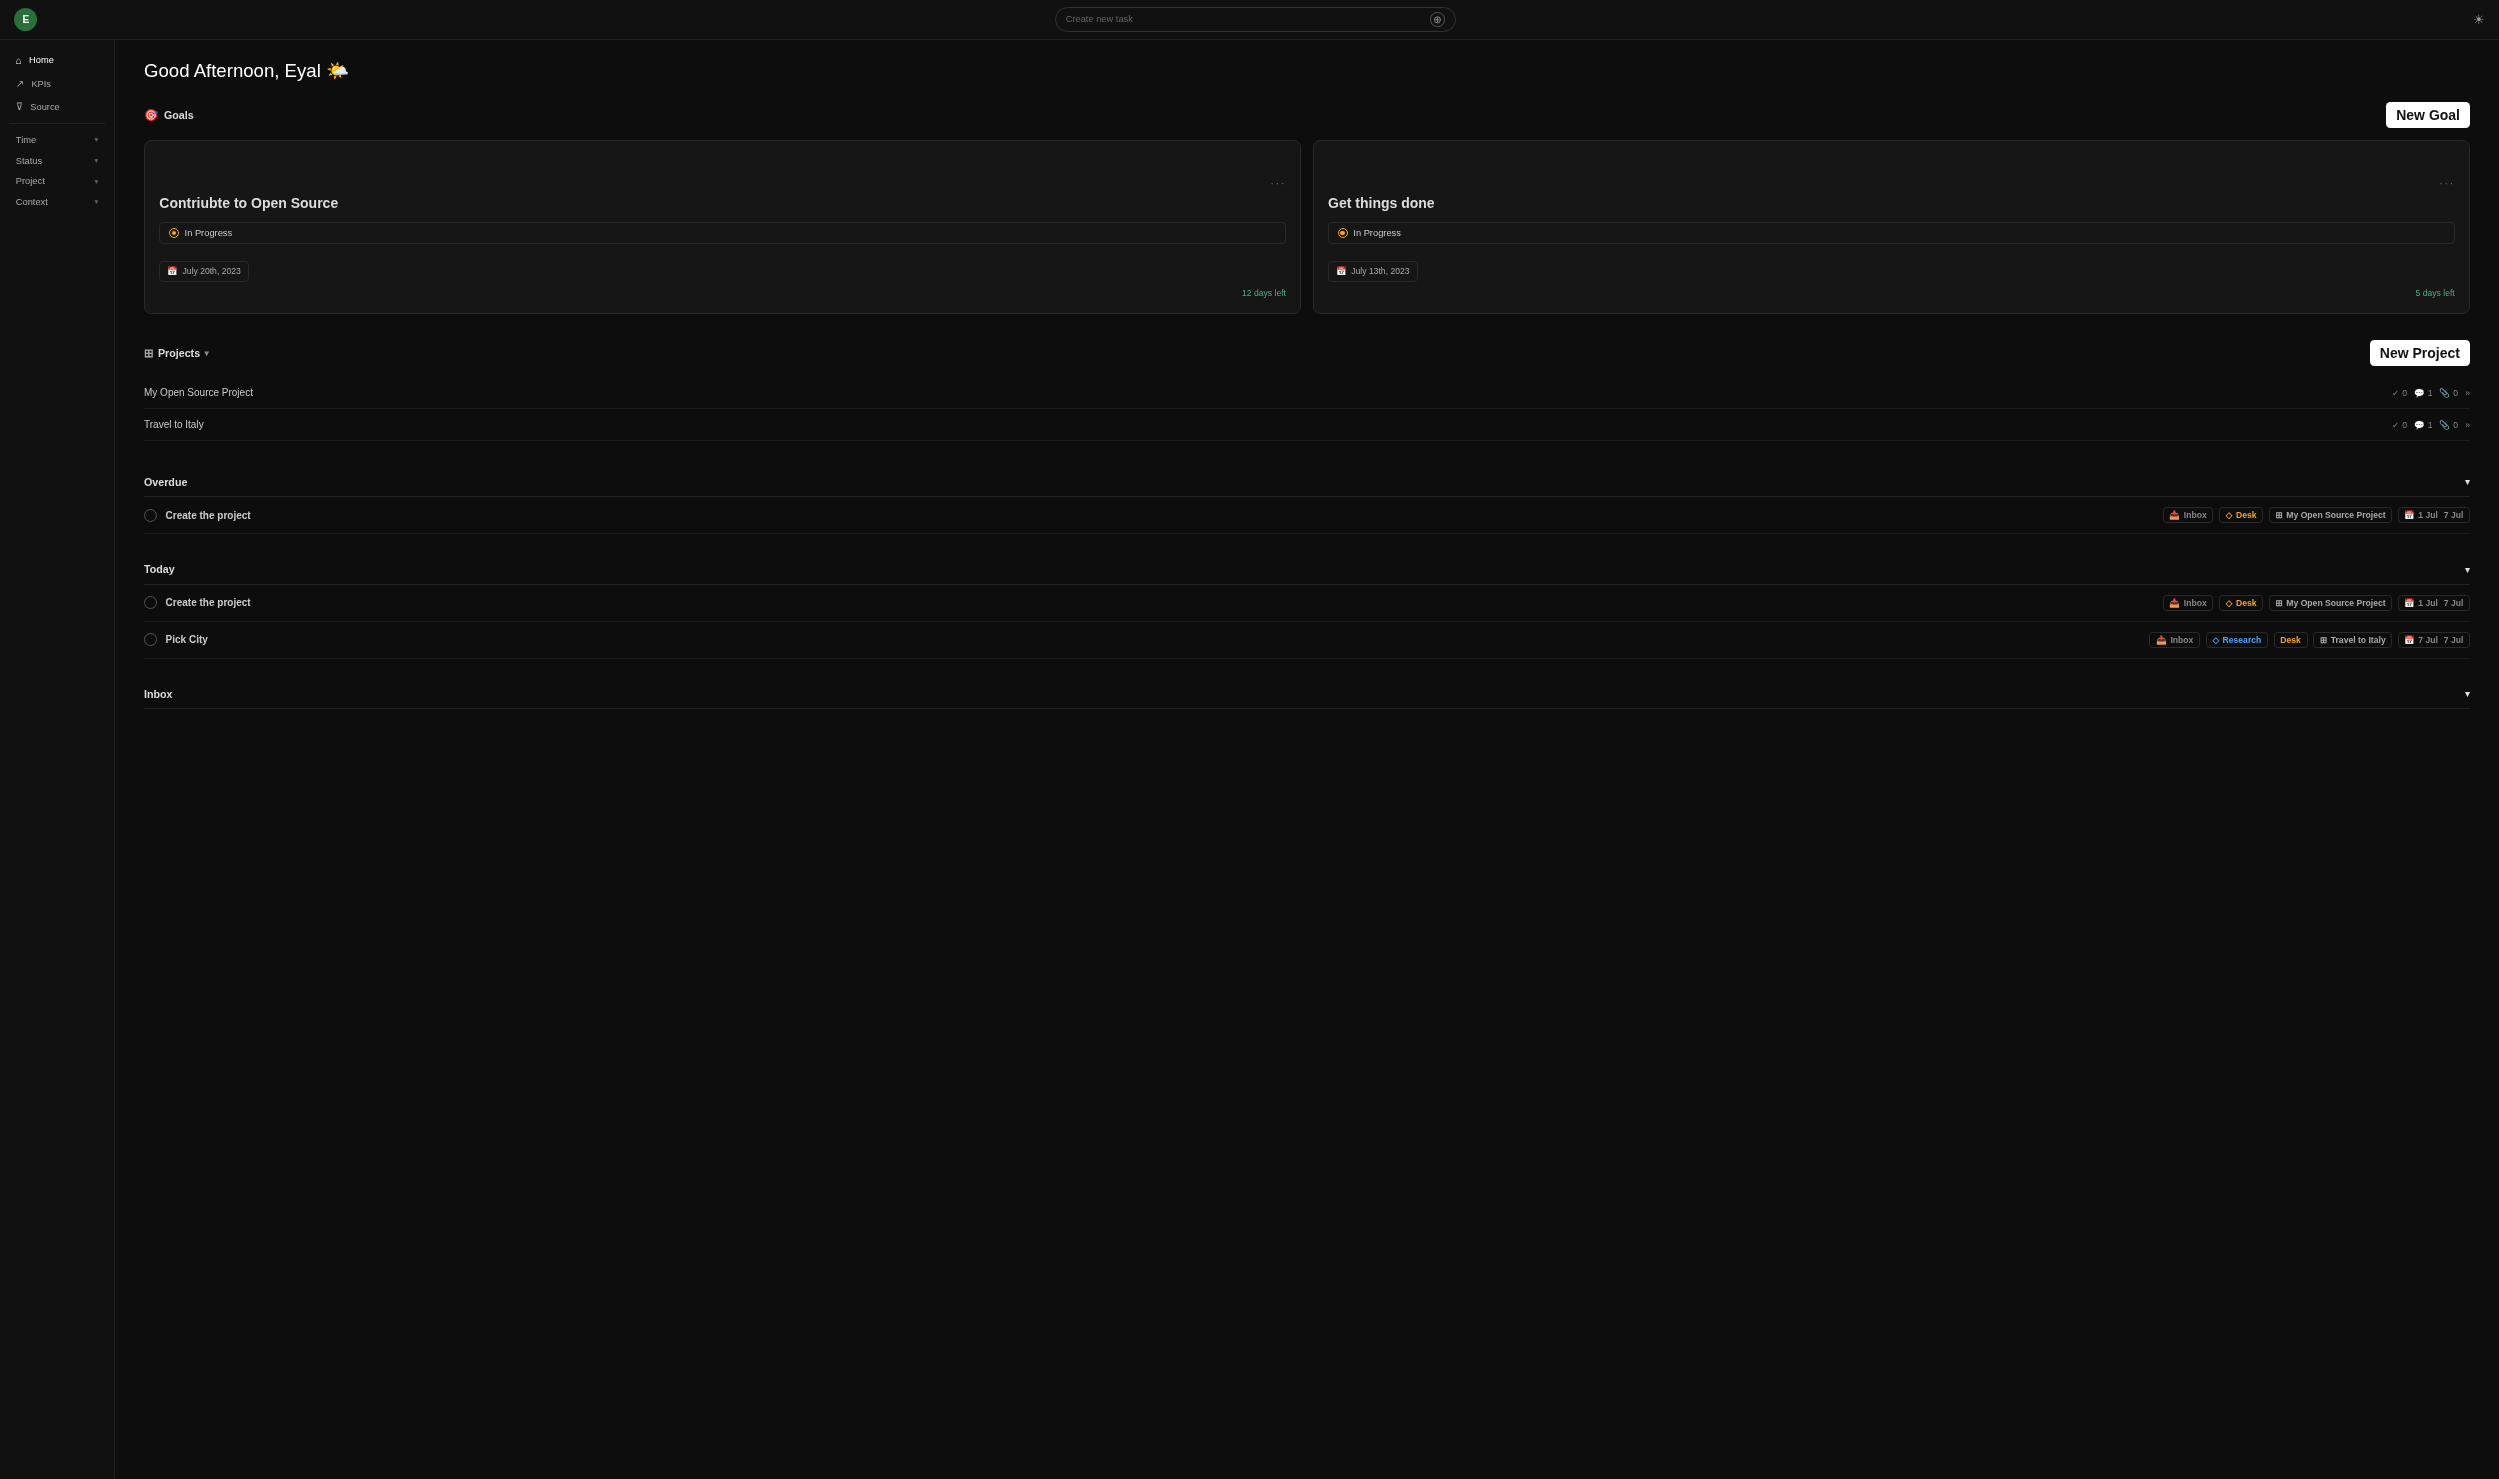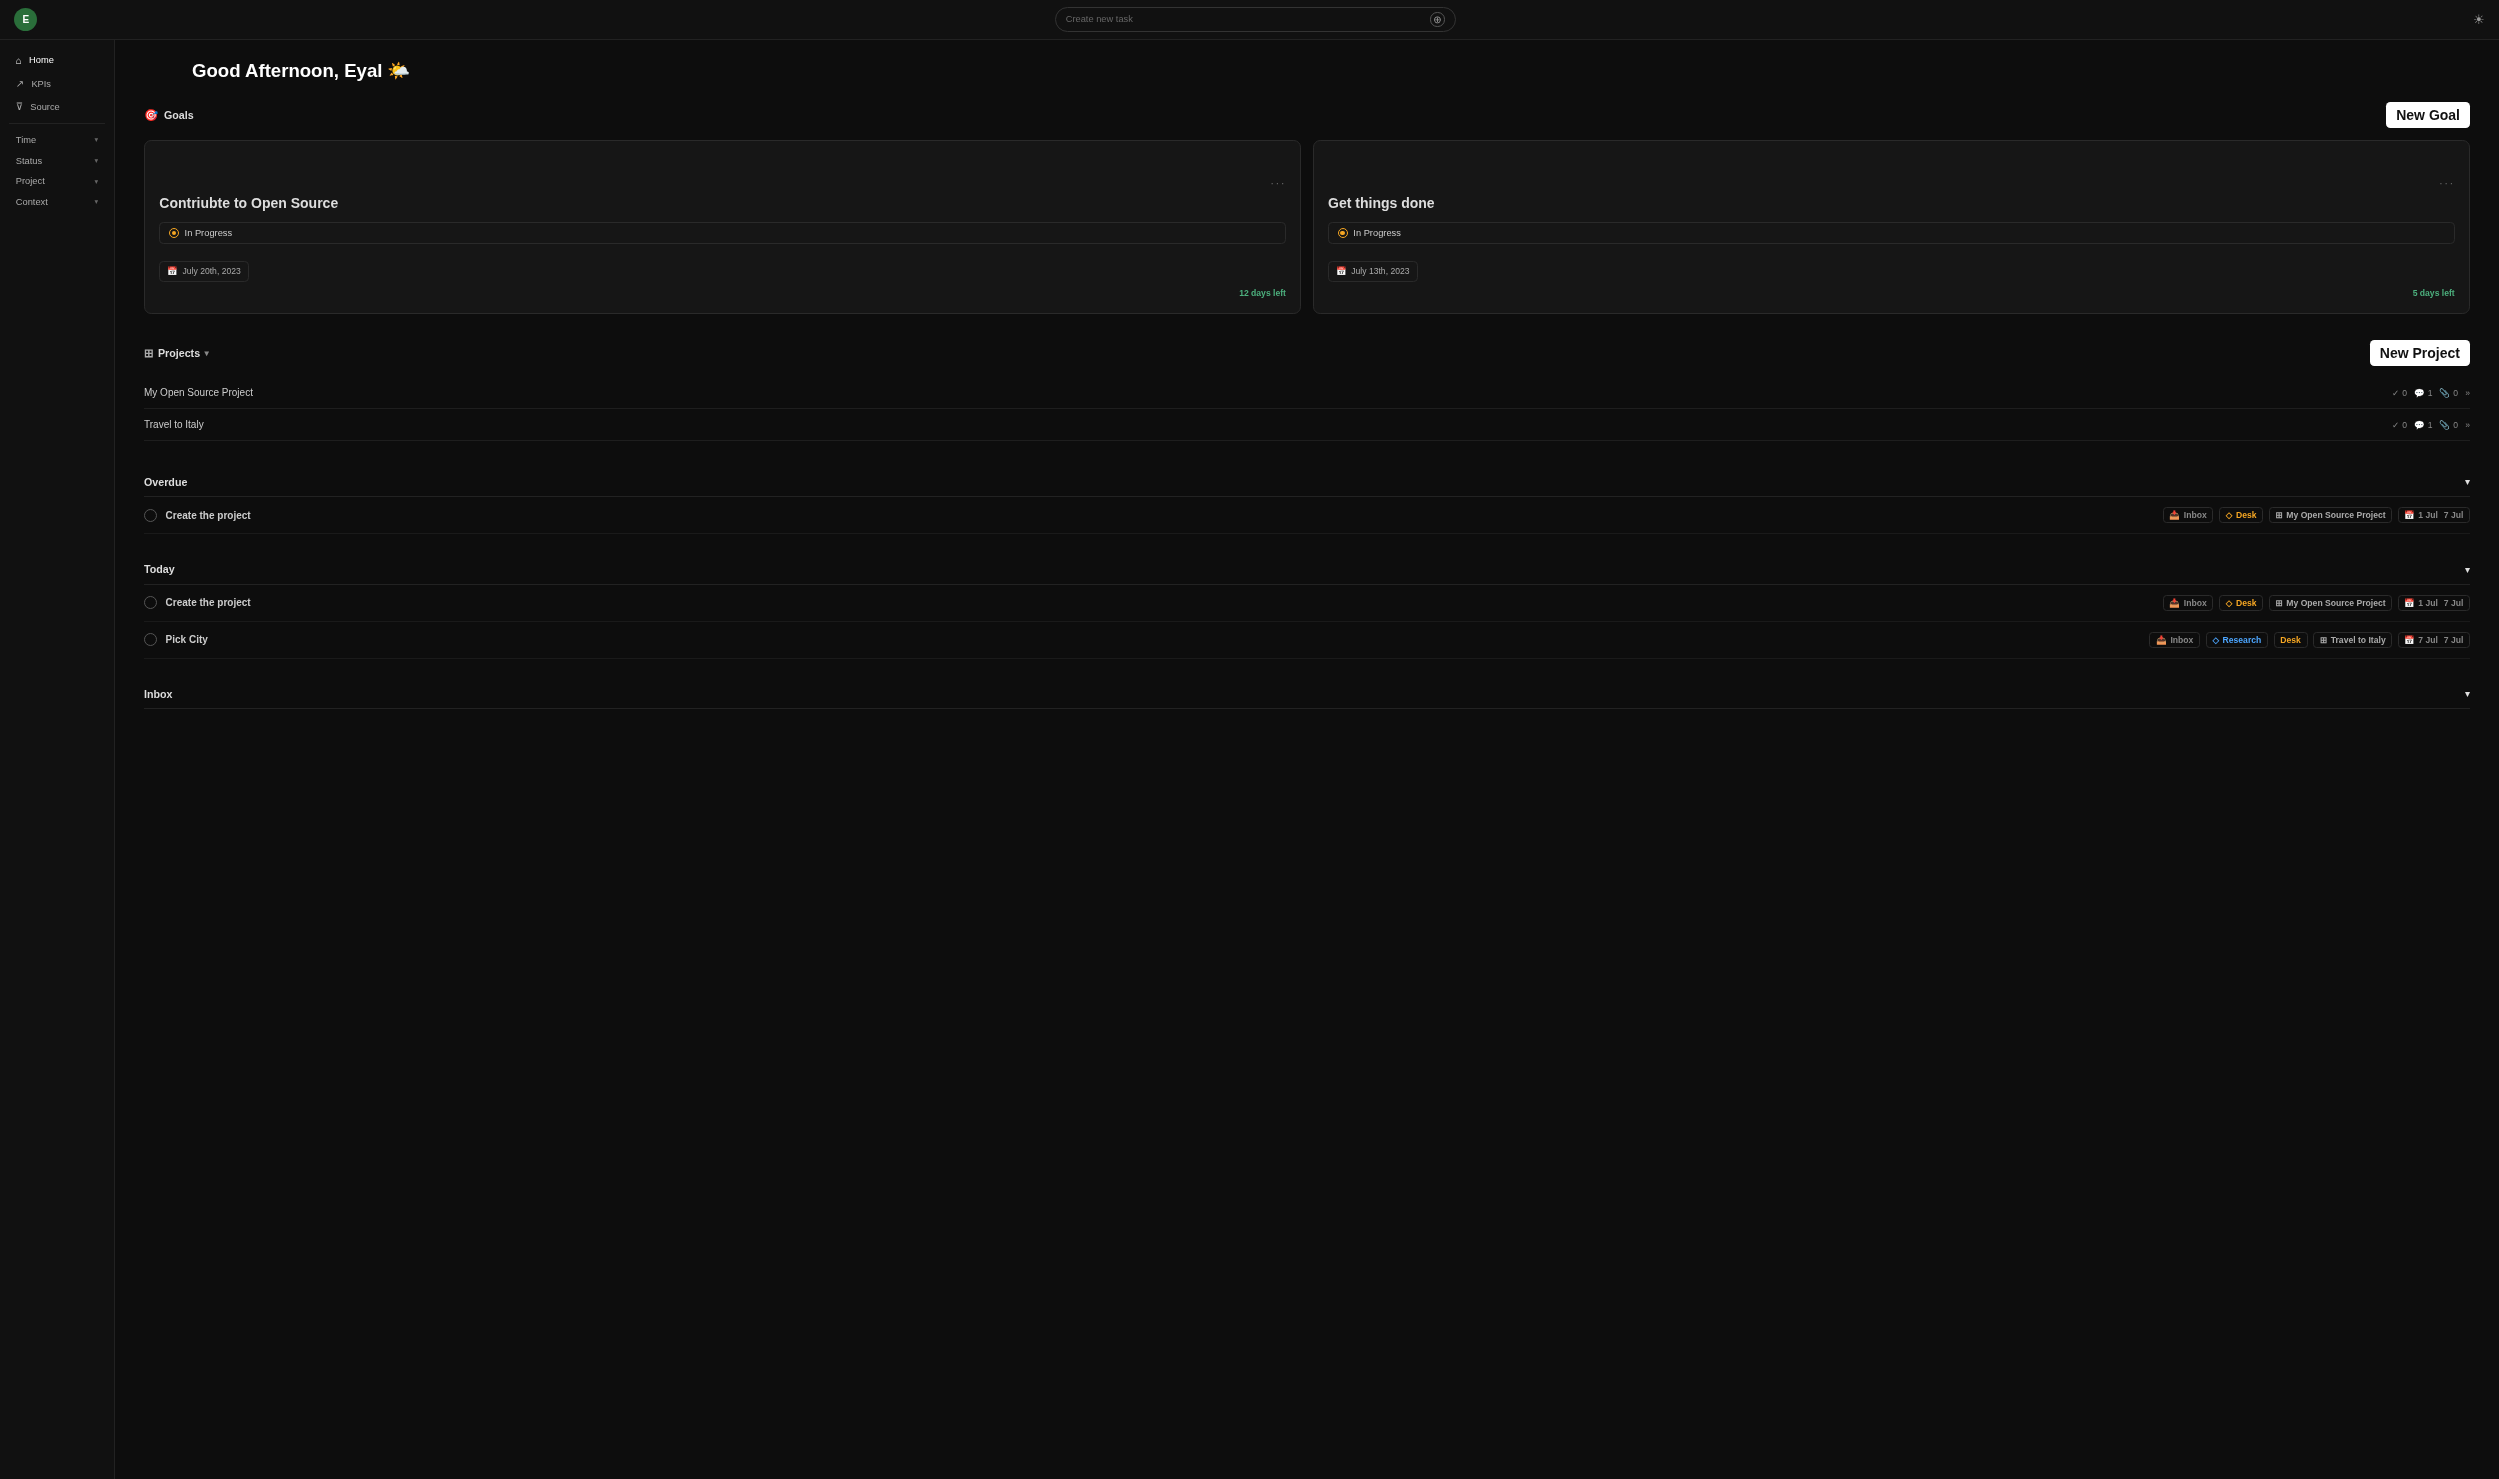--- a/index.html
+++ b/index.html
@@ -103,24 +103,23 @@
     
     .main {
       flex: 1;
       overflow-y: auto;
       padding: 20px 29px;
       background: #0d0d0d;
     }
 
     .greeting {
       font-size: 18.6px;
-      font-weight: 700;
+      font-weight: 400;
       color: #fff;
       margin-bottom: 20px;
-      margin-left: 48px;
     }
 
     
     .section-header {
       display: flex;
       align-items: center;
       justify-content: space-between;
       margin-bottom: 11.5px;
     }
     .section-title {
@@ -198,21 +197,21 @@
     .goal-date {
       display: flex;
       align-items: center;
       gap: 4.3px;
       border: 0.7px solid #2a2a2a;
       border-radius: 4.3px;
       padding: 4.3px 7.2px;
       font-size: 8.6px;
       color: #aaa;
     }
-    .days-left { font-size: 8.6px; color: #4caf7d; font-weight: 700; margin-top: 44px; }
+    .days-left { font-size: 8.6px; color: #4caf7d; font-weight: 400; margin-top: 44px; }
 
     
     .projects-section { margin-bottom: 26px; }
     .projects-title {
       display: flex;
       align-items: center;
       gap: 4.3px;
     }
     .projects-chevron { font-size: 8.6px; color: #888; cursor: pointer; }
 

